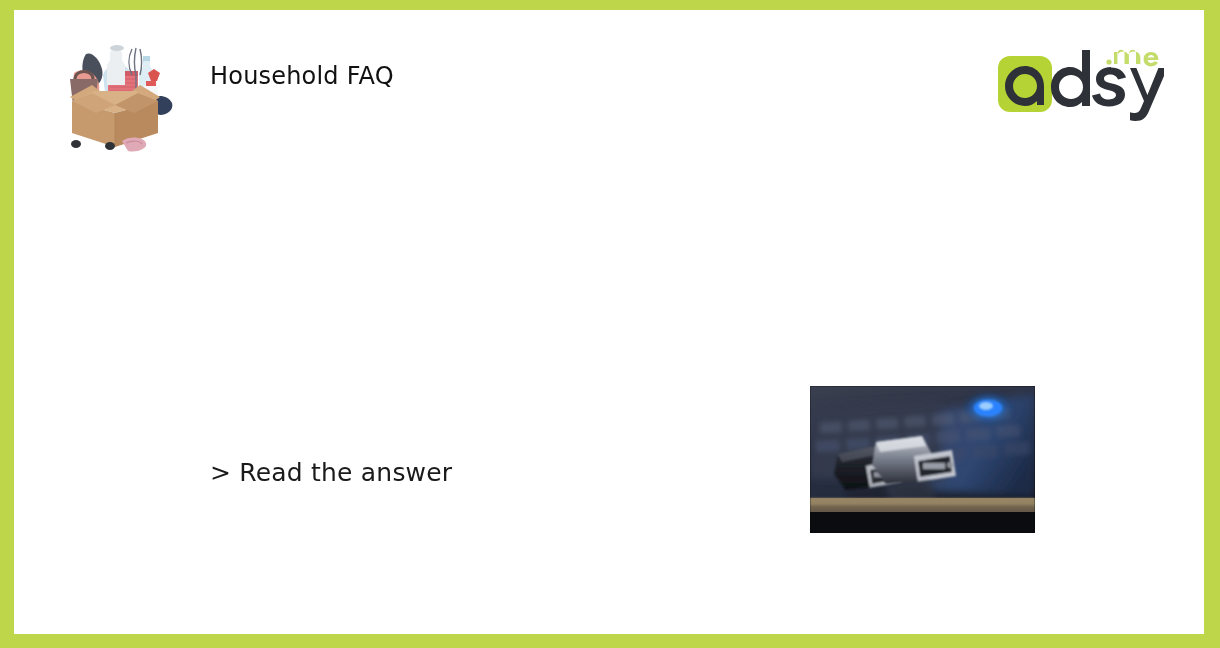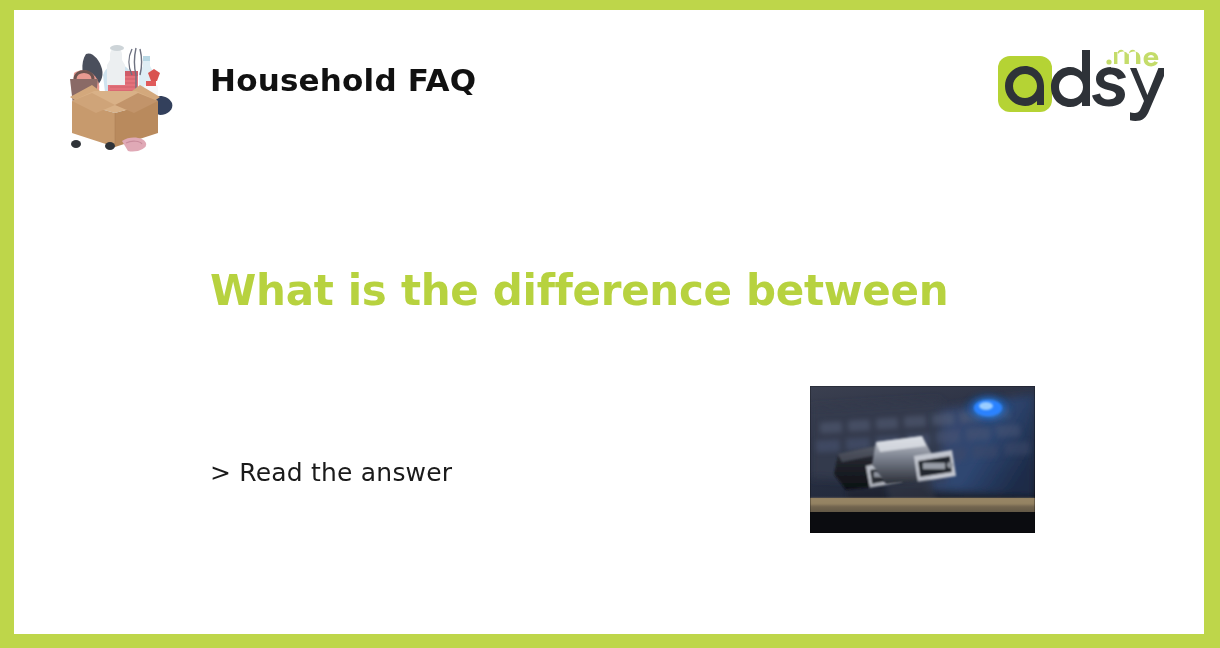--- a/index.html
+++ b/index.html
@@ -43,22 +43,22 @@
     left: 34px;
     top: 17px;
     width: 134px;
     height: 126px;
   }
 
   .site-title {
     position: absolute;
     left: 196px;
     top: 52px;
-    font-size: 31px;
-    font-weight: bold;
+    font-size: 24px;
+    font-weight: normal;
     color: #111111;
     letter-spacing: 0.2px;
     white-space: nowrap;
   }
 
   .logo {
     position: absolute;
     right: 40px;
     top: 28px;
     width: 168px;
@@ -205,21 +205,21 @@
                      v-10.4 c0 -2.4 -1.2 -3.8 -3.3 -3.8 c-2.3 0 -3.8 1.7 -3.8 4.3 V26 z"></path>
             <path d="M155 14 c-4.3 0 -7.4 3 -7.4 7.2 c0 4.3 3.1 7.2 7.6 7.2 c3.2 0 5.6 -1.4 6.8 -3.8 l-3.6 -1.3
                      c-0.7 1.1 -1.8 1.7 -3.2 1.7 c-1.9 0 -3.2 -1.1 -3.6 -2.9 h10.6 c0.1 -0.4 0.1 -0.8 0.1 -1.2
                      c0 -4.1 -3 -6.9 -7.3 -6.9 z m-3.3 5.6 c0.5 -1.6 1.7 -2.5 3.3 -2.5 c1.7 0 2.9 0.9 3.2 2.5 z"></path>
           </g>
         </svg>
       </div>
     </div>
 
     <div class="headline">
-      <span>What is the difference between</span><br>
+      <br>
     </div>
 
     <a class="read-answer" href="#">&gt; Read the answer</a>
 
     <div class="photo">
       <svg viewBox="0 0 225 147" width="225" height="147" xmlns="http://www.w3.org/2000/svg">
         <defs>
           <linearGradient id="bgGrad" x1="0" y1="0" x2="0.35" y2="1">
             <stop offset="0%" stop-color="#3b4050"></stop>
             <stop offset="40%" stop-color="#2b3144"></stop>

